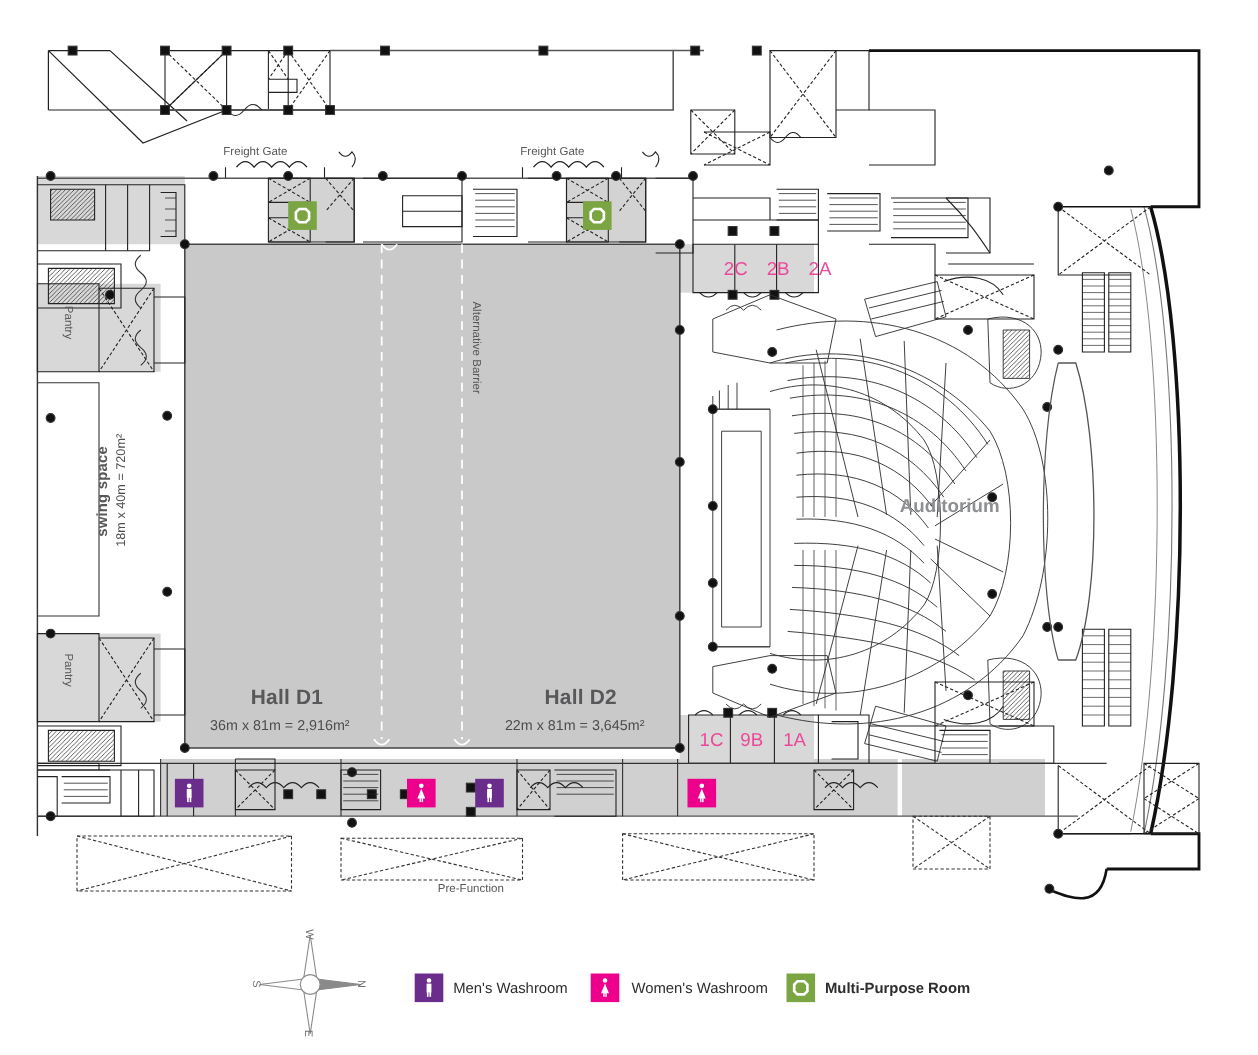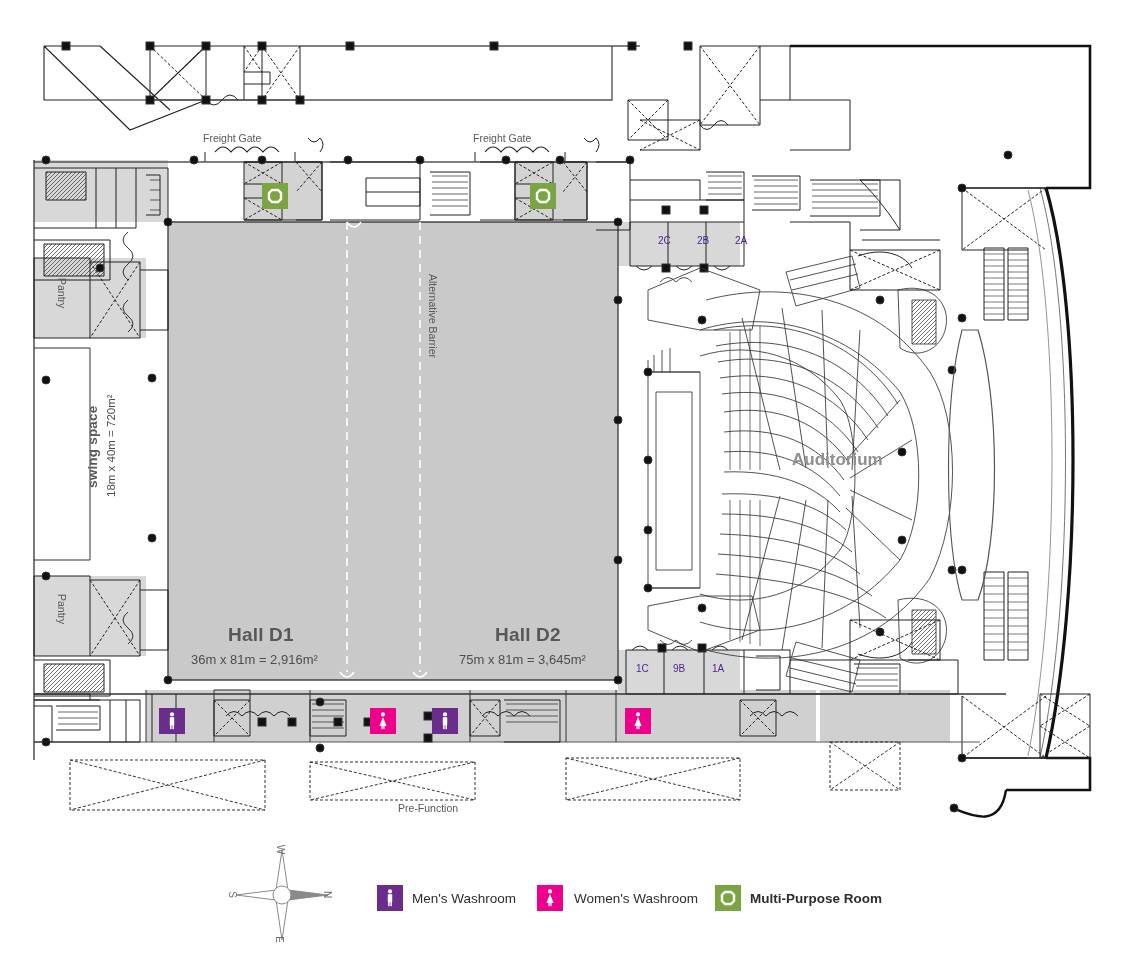--- a/index.html
+++ b/index.html
@@ -4,21 +4,21 @@
 <style>
   html,body{margin:0;padding:0;background:#ffffff;}
   body{font-family:"Liberation Sans",sans-serif;}
   #stage{position:relative;width:1144px;height:959px;background:#fff;overflow:hidden;}
   #plan{position:absolute;left:0;top:0;width:1144px;height:959px;}
 
   .txt{position:absolute;color:#58585a;white-space:nowrap;}
   .hall-name{font-weight:bold;font-size:19px;color:#58585a;letter-spacing:.2px;}
   .hall-dim{font-size:13px;color:#4d4d4f;}
   .small-label{font-size:10.5px;color:#58585a;}
-  .room-num{font-size:10px;color:#4c1d95;}
+  .room-num{font-size:17px;color:#ec4899;}
   .vert{transform-origin:0 0;}
   .legend-item{position:absolute;display:flex;align-items:center;gap:9px;margin-left:15px;}
   .legend-sw{width:26px;height:26px;display:flex;align-items:center;justify-content:center;}
   .legend-tx{font-size:13.5px;color:#2d2d2d;}
   .map-icon{position:absolute;width:26px;height:26px;display:flex;align-items:center;justify-content:center;}
   .aud-lbl{font-weight:bold;font-size:17px;color:#8e8f92;}
 </style>
 </head>
 <body>
 
@@ -355,28 +355,28 @@
     <path d="M860,180 C880,200 890,215 900,230" stroke="#222"></path>
     <path d="M862,240 L940,240" stroke="#222"></path>
     <path d="M640,120 L700,120 L700,150 L640,150" stroke="#222"></path>
     <path d="M640,120 L700,150 M700,120 L640,150" stroke="#222" stroke-dasharray="3,2"></path>
   </g>
 </svg>
 
 <div class="txt hall-name" style="left:228px;top:624px;">Hall D1</div>
 <div class="txt hall-dim" style="left:191px;top:652px;">36m x 81m = 2,916m²</div>
 <div class="txt hall-name" style="left:495px;top:624px;">Hall D2</div>
-<div class="txt hall-dim" style="left:459px;top:652px;">75m x 81m = 3,645m²</div>
+<div class="txt hall-dim" style="left:459px;top:652px;">22m x 81m = 3,645m²</div>
 
 <div class="txt hall-name vert" style="left:85px;top:488px;transform:rotate(-90deg);font-size:13.5px;">swing space</div>
 <div class="txt hall-dim vert" style="left:105px;top:497px;transform:rotate(-90deg);font-size:11.5px;">18m x 40m = 720m²</div>
 
 <div class="txt small-label vert" style="left:439px;top:274px;transform:rotate(90deg);">Alternative Barrier</div>
 
-<div class="txt aud-lbl" style="left:760px;top:450px;padding-left:32px;">Auditorium</div>
+<div class="txt aud-lbl" style="left:786px;top:450px;padding-left:32px;">Auditorium</div>
 
 <div class="txt small-label" style="left:398px;top:802px;">Pre-Function</div>
 
 <div class="txt small-label vert" style="left:68px;top:278px;transform:rotate(90deg);">Pantry</div>
 <div class="txt small-label vert" style="left:68px;top:594px;transform:rotate(90deg);">Pantry</div>
 
 <div class="txt small-label" style="left:203px;top:132px;">Freight Gate</div>
 <div class="txt small-label" style="left:473px;top:132px;">Freight Gate</div>
 
 <div class="txt room-num" style="left:658px;top:235px;">2C</div>

